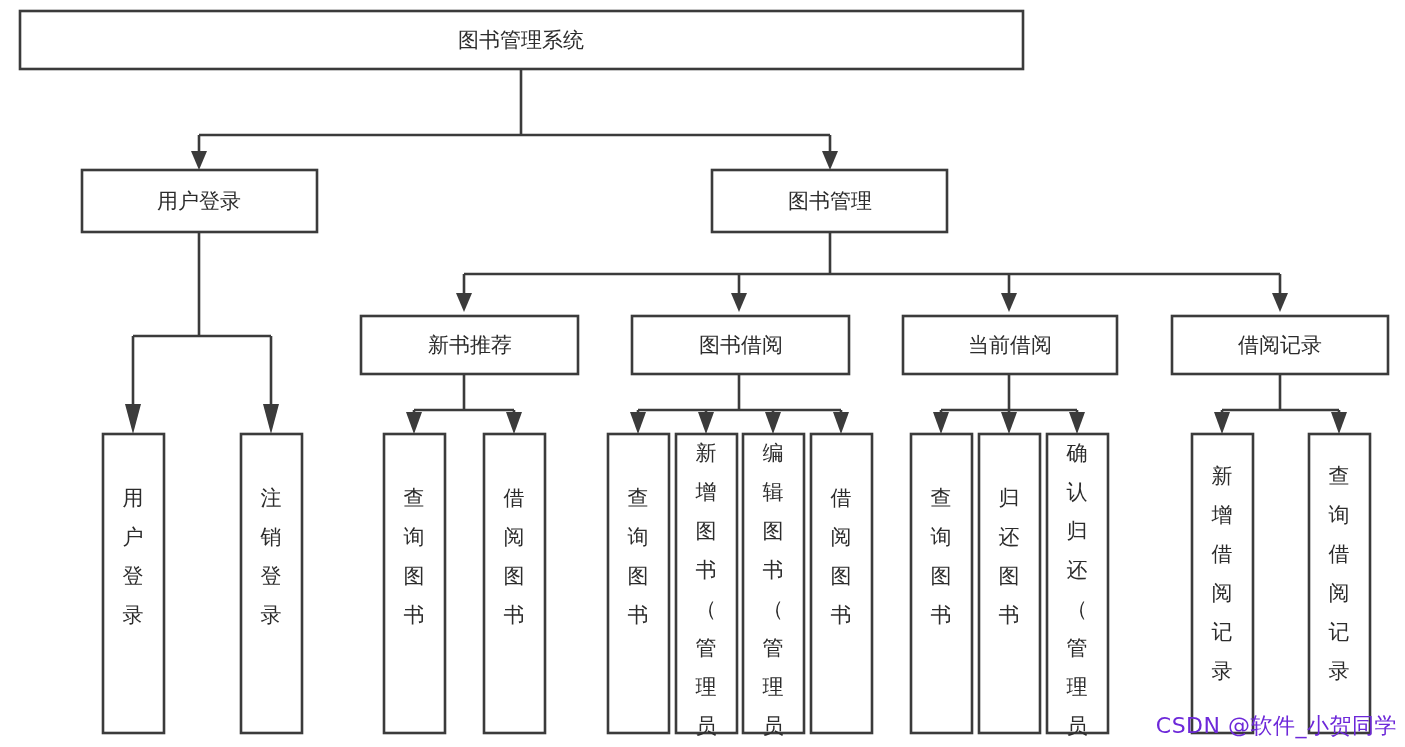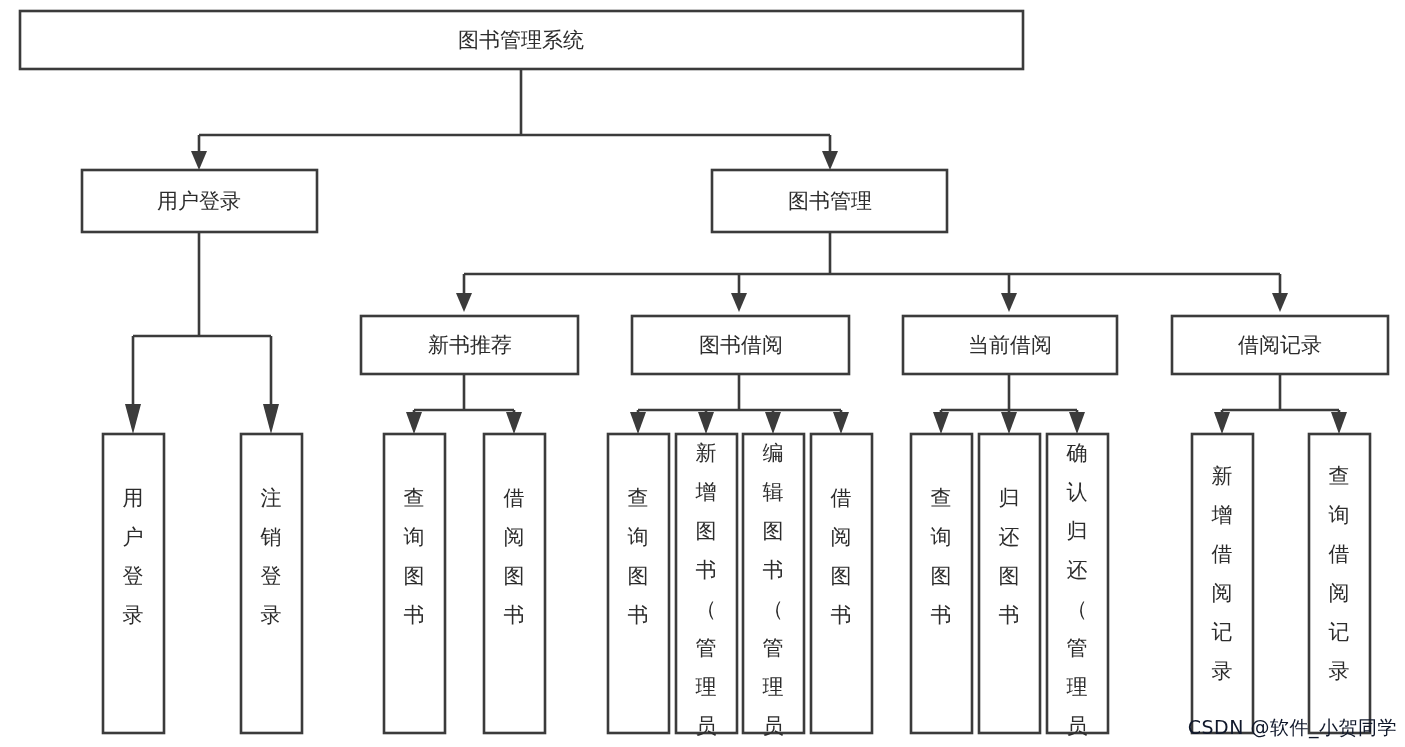--- a/index.html
+++ b/index.html
@@ -56,22 +56,22 @@
     fill: #2c2c2c;
     font-size: 21px;
     text-anchor: middle;
     white-space: pre;
   }
   .watermark {
     position: absolute;
     right: 8px;
     bottom: 6px;
     font-family: "DejaVu Sans", "Liberation Sans", sans-serif;
-    font-size: 19px;
-    color: #0f172a;
+    font-size: 22px;
+    color: #6d28d9;
     letter-spacing: 0.5px;
     user-select: none;
     pointer-events: none;
     margin-top: 23px;
   }
 </style>
 </head>
 <body>
 
 <div id="diagram-root">

